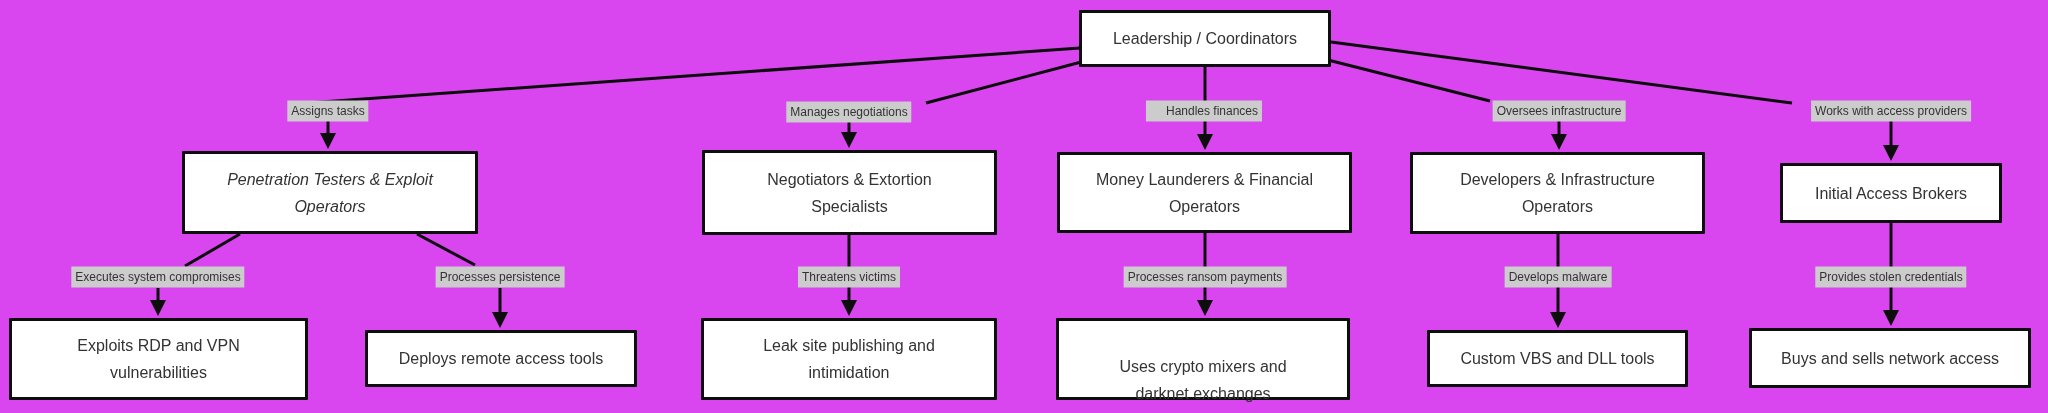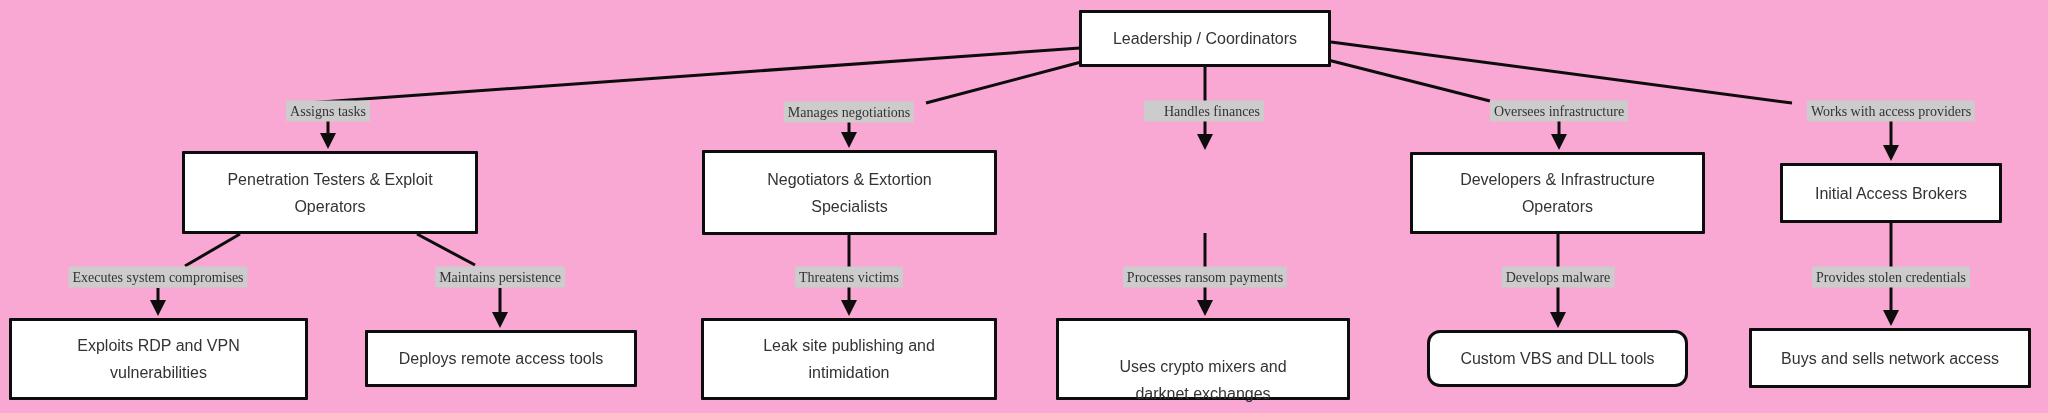--- a/index.html
+++ b/index.html
@@ -4,21 +4,21 @@
 <style>
   html, body {
     margin: 0;
     padding: 0;
     background: #ffffff;
   }
   #canvas {
     position: relative;
     width: 2048px;
     height: 413px;
-    background: #f9a8d4;
+    background: #d946ef;
     font-family: "Liberation Sans", sans-serif;
     overflow: hidden;
   }
   #edges {
     position: absolute;
     left: 0; top: 0;
     width: 2048px;
     height: 413px;
   }
   #edges line { stroke: #0d0d0d; stroke-width: 3; }
@@ -32,37 +32,36 @@
     display: flex;
     align-items: center;
     justify-content: center;
     text-align: center;
     color: #333333;
     font-size: 16px;
     line-height: 27px;
   }
   .node .txt { display: inline-block; }
   .nowrap { white-space: nowrap; }
-  .w250 { max-width: 250px; }
+  .w250 { max-width: 250px; font-style: italic; }
   .w235 { max-width: 235px; }
   .w220 { max-width: 220px; }
   .w205 { max-width: 205px; }
   .w200 { max-width: 200px; }
   .w185 { max-width: 185px; margin-top: 42px; }
   .w175 { max-width: 175px; }
   .edge-label {
     position: absolute;
     transform: translate(-50%, -50%);
     background: #cccccc;
     color: #333333;
-    font-size: 14px;
+    font-size: 12px;
     line-height: 17px;
     padding: 2px 4px;
     white-space: nowrap;
-    font-family: Liberation Serif, serif;
   }
 </style>
 </head>
 <body>
 
 <div id="canvas">
 
   <svg id="edges" viewBox="0 0 2048 413" xmlns="http://www.w3.org/2000/svg">
     <defs>
       <marker id="arrow" viewBox="0 0 12 12" refX="9" refY="6" markerWidth="16" markerHeight="20" orient="auto" markerUnits="userSpaceOnUse">
@@ -101,46 +100,49 @@
   <div class="edge-label" style="left:1204px; top:111px;padding-left:20px;">Handles finances</div>
   <div class="edge-label" style="left:1891px; top:111px;">Works with access providers</div>
   <div class="edge-label" style="left:1559px; top:111px;">Oversees infrastructure</div>
 
   <div class="node" style="left:182px; top:151px; width:296px; height:83px;">
     <span class="txt w250">Penetration Testers &amp; Exploit Operators</span>
   </div>
   <div class="node" style="left:702px; top:150px; width:295px; height:85px;">
     <span class="txt w205">Negotiators &amp; Extortion Specialists</span>
   </div>
+  <div class="node" style="left:1057px; top:152px; width:295px; height:81px;">
+    <span class="txt w235">Money Launderers &amp; Financial Operators</span>
+  </div>
   <div class="node" style="left:1410px; top:152px; width:295px; height:82px;">
     <span class="txt w220">Developers &amp; Infrastructure Operators</span>
   </div>
   <div class="node" style="left:1780px; top:163px; width:222px; height:60px;">
     <span class="txt nowrap">Initial Access Brokers</span>
   </div>
 
   <div class="edge-label" style="left:158px; top:277px;">Executes system compromises</div>
-  <div class="edge-label" style="left:500px; top:277px;">Maintains persistence</div>
+  <div class="edge-label" style="left:500px; top:277px;">Processes persistence</div>
   <div class="edge-label" style="left:849px; top:277px;text-align:right;">Threatens victims</div>
   <div class="edge-label" style="left:1205px; top:277px;">Processes ransom payments</div>
   <div class="edge-label" style="left:1558px; top:277px;">Develops malware</div>
   <div class="edge-label" style="left:1891px; top:277px;">Provides stolen credentials</div>
 
   <div class="node" style="left:9px; top:318px; width:299px; height:82px;">
     <span class="txt w175">Exploits RDP and VPN vulnerabilities</span>
   </div>
   <div class="node" style="left:365px; top:330px; width:272px; height:57px;">
     <span class="txt nowrap">Deploys remote access tools</span>
   </div>
   <div class="node" style="left:701px; top:318px; width:296px; height:82px;">
     <span class="txt w200">Leak site publishing and intimidation</span>
   </div>
   <div class="node" style="left:1056px; top:318px; width:294px; height:82px;">
     <span class="txt w185">Uses crypto mixers and darknet exchanges</span>
   </div>
-  <div class="node" style="left:1427px; top:330px; width:261px; height:57px;border-radius:13px;">
+  <div class="node" style="left:1427px; top:330px; width:261px; height:57px;">
     <span class="txt nowrap">Custom VBS and DLL tools</span>
   </div>
   <div class="node" style="left:1749px; top:328px; width:282px; height:60px;">
     <span class="txt nowrap">Buys and sells network access</span>
   </div>
 
 </div>
 
 </body></html>

